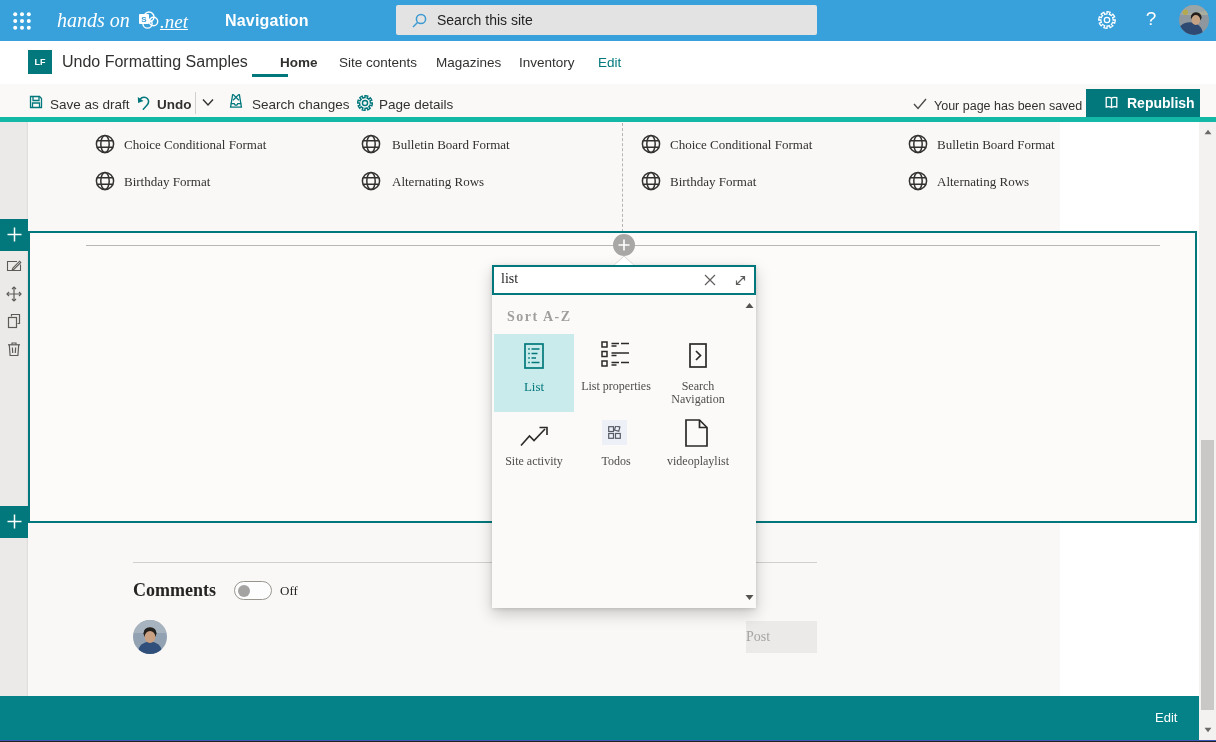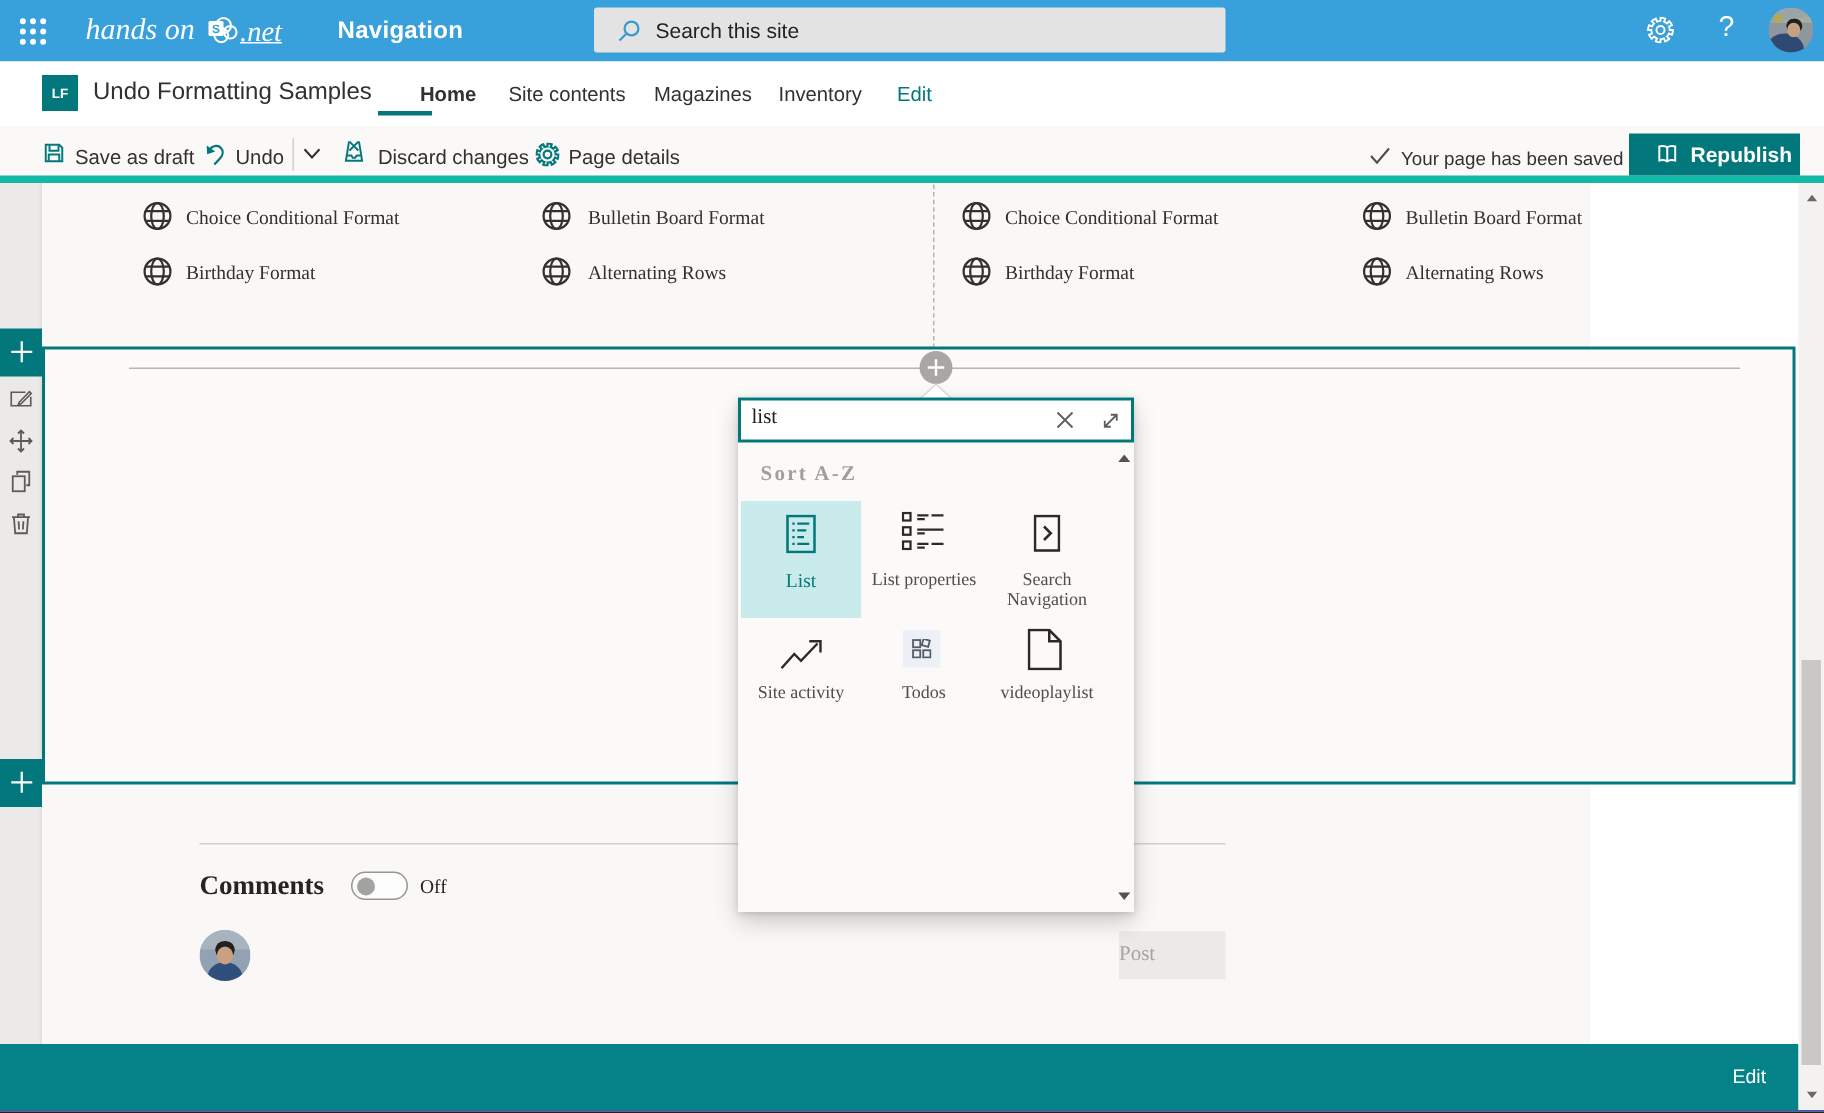--- a/index.html
+++ b/index.html
@@ -143,33 +143,33 @@
       <path d="M2.5 2.5 h9 l2 2 v9 h-11 z"></path>
       <path d="M5 2.8 v3.7 h6 V2.8"></path>
       <path d="M4.5 13.2 V9 h7 v4.2"></path>
     </g>
   </svg>
   <div class="cmdtxt abs" style="left:50px;">Save as draft</div>
   <svg class="abs" style="left:135px;top:10px" width="16" height="16" viewBox="0 0 16 16">
     <path d="M5.0 5.2 C7.2 2.9 10.6 2.7 12.3 4.6 C14.0 6.5 13.7 9.3 11.9 11.3 L7.9 15.7" fill="none" stroke="#03787c" stroke-width="1.5"></path>
       <path d="M2.8 3.0 L3.1 8.9 L8.5 7.0 z" fill="#03787c"></path>
   </svg>
-  <div class="cmdtxt abs" style="left:157px;">Undo</div>
+  <div class="cmdtxt abs" style="left:157px;font-weight:bold;">Undo</div>
   <div class="abs" style="left:195px;top:8px;width:1px;height:22px;background:#d2d0ce;"></div>
   <svg class="abs" style="left:202px;top:14px" width="12" height="10" viewBox="0 0 12 10">
     <path d="M1 1.5 L6 7 L11 1.5" fill="none" stroke="#323130" stroke-width="1.4"></path>
   </svg>
   <svg class="abs" style="left:228px;top:9px" width="16" height="17" viewBox="0 0 16 17">
     <g fill="none" stroke="#03787c" stroke-width="1.3">
       <path d="M4.7 1.2 L2.6 14.2 H13.4 L11.3 1.2"></path>
       <path d="M5.0 1.4 L10.9 7.3 M10.9 1.4 L5.0 7.3"></path>
       <path d="M2.8 10.6 h3.4 l1 1.6 h1.6 l1-1.6 h3.4"></path>
     </g>
   </svg>
-  <div class="cmdtxt abs" style="left:252px;">Discard changes</div>
+  <div class="cmdtxt abs" style="left:252px;">Search changes</div>
   <svg class="abs" style="left:357px;top:11px" width="16" height="16" viewBox="0 0 20 20">
     <path d="M19.20 10.00 A9.20 9.20 0 0 1 18.50 13.52 L16.28 12.60 A6.80 6.80 0 0 1 14.81 14.81 L16.51 16.51 A9.20 9.20 0 0 1 13.52 18.50 L12.60 16.28 A6.80 6.80 0 0 1 10.00 16.80 L10.00 19.20 A9.20 9.20 0 0 1 6.48 18.50 L7.40 16.28 A6.80 6.80 0 0 1 5.19 14.81 L3.49 16.51 A9.20 9.20 0 0 1 1.50 13.52 L3.72 12.60 A6.80 6.80 0 0 1 3.20 10.00 L0.80 10.00 A9.20 9.20 0 0 1 1.50 6.48 L3.72 7.40 A6.80 6.80 0 0 1 5.19 5.19 L3.49 3.49 A9.20 9.20 0 0 1 6.48 1.50 L7.40 3.72 A6.80 6.80 0 0 1 10.00 3.20 L10.00 0.80 A9.20 9.20 0 0 1 13.52 1.50 L12.60 3.72 A6.80 6.80 0 0 1 14.81 5.19 L16.51 3.49 A9.20 9.20 0 0 1 18.50 6.48 L16.28 7.40 A6.80 6.80 0 0 1 16.80 10.00 Z" fill="none" stroke="#03787c" stroke-width="1.8"></path>
     <circle cx="10" cy="10" r="3.2" fill="none" stroke="#03787c" stroke-width="1.8"></circle>
   </svg>
   <div class="cmdtxt abs" style="left:379px;">Page details</div>
   <svg class="abs" style="left:913px;top:14px" width="14" height="12" viewBox="0 0 14 12">
     <path d="M1 6 L5 10.5 L13 1" fill="none" stroke="#4e4c4a" stroke-width="1.4"></path>
   </svg>
   <div class="cmdtxt abs" style="left:934px;font-size:12.5px;top:15px;">Your page has been saved</div>
   <div class="abs" style="left:1086px;top:5px;width:114px;height:28px;background:#03787c;">

